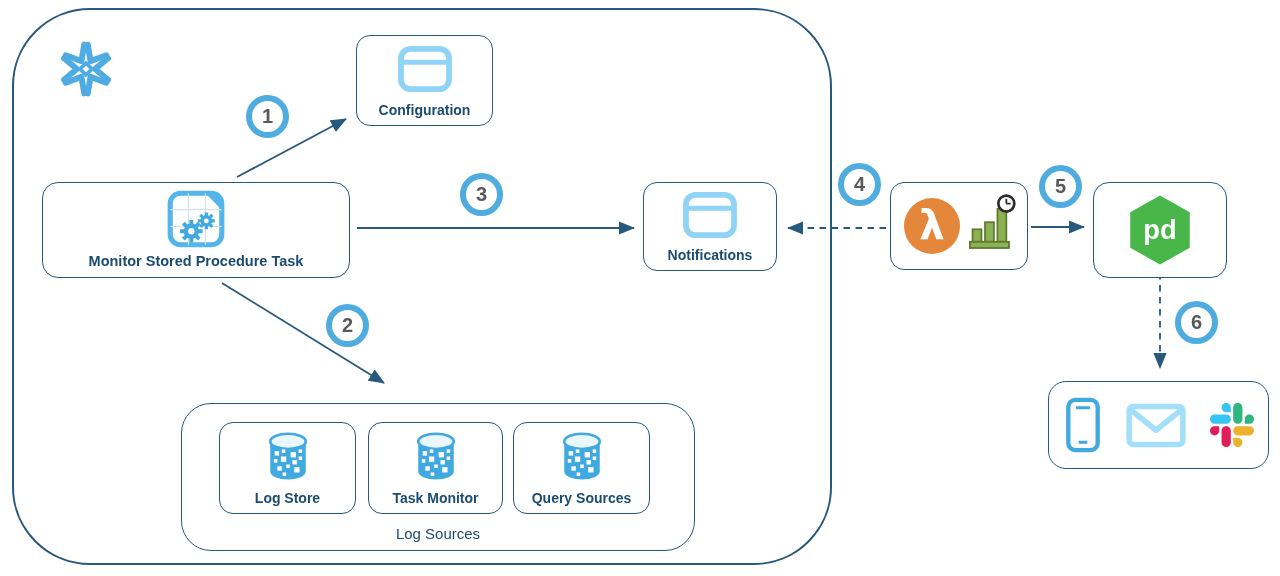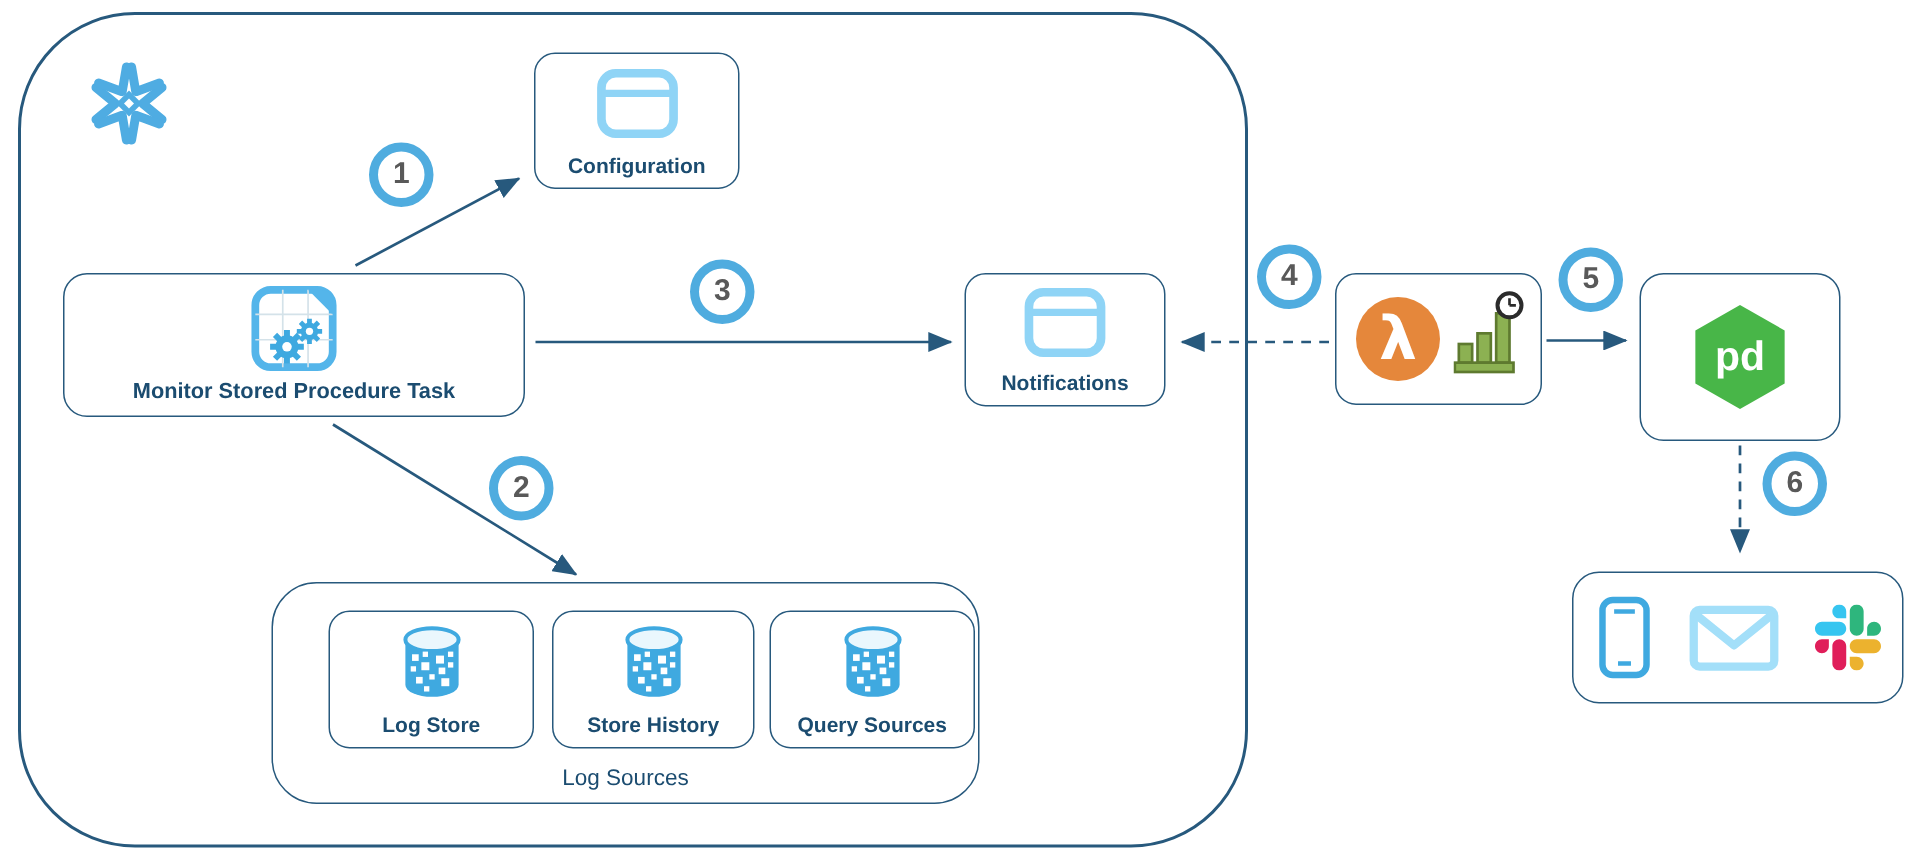--- a/index.html
+++ b/index.html
@@ -92,21 +92,21 @@
   <div class="node" style="left:643px;top:182px;width:134px;height:89px;">
     <div class="icon-row">
       <svg width="58" height="50" viewBox="0 0 60 52">
         <rect x="5" y="5" width="50" height="42" rx="10" fill="#fff" stroke="#8FD4F6" stroke-width="6"></rect>
         <line x1="5" y1="19" x2="55" y2="19" stroke="#8FD4F6" stroke-width="5"></line>
       </svg>
     </div>
     <div class="node-label">Notifications</div>
   </div>
 
-  <div class="group" style="left:181px;top:388px;width:472px;height:148px;">
+  <div class="group" style="left:181px;top:403px;width:514px;height:148px;">
     <div class="node" style="left:37px;top:18px;width:137px;height:92px;">
       <div class="icon-row">
         <svg width="50" height="55" viewBox="0 0 56 62">
           <path d="M8 14 v34 a20 9 0 0 0 40 0 v-34 Z" fill="#3FA9E0"></path>
           <ellipse cx="28" cy="14" rx="20" ry="8.6" fill="#EAF7FD" stroke="#3FA9E0" stroke-width="3"></ellipse>
           <g fill="#fff">
             <rect x="13" y="25" width="5" height="5"></rect>
               <rect x="21" y="23" width="4" height="4"></rect>
             <rect x="31" y="26" width="6" height="6"></rect>
               <rect x="40" y="23" width="4" height="4"></rect>
@@ -137,21 +137,21 @@
               <rect x="20" y="31" width="6" height="6"></rect>
             <rect x="33" y="35" width="5" height="5"></rect>
               <rect x="40" y="31" width="4" height="4"></rect>
             <rect x="16" y="42" width="5" height="5"></rect>
               <rect x="26" y="40" width="4" height="4"></rect>
             <rect x="35" y="43" width="6" height="6"></rect>
               <rect x="22" y="49" width="4" height="4"></rect>
           </g>
         </svg>
       </div>
-      <div class="node-label">Store History</div>
+      <div class="node-label">Task Monitor</div>
     </div>
     <div class="node" style="left:331px;top:18px;width:137px;height:92px;">
       <div class="icon-row">
         <svg width="50" height="55" viewBox="0 0 56 62">
           <path d="M8 14 v34 a20 9 0 0 0 40 0 v-34 Z" fill="#3FA9E0"></path>
           <ellipse cx="28" cy="14" rx="20" ry="8.6" fill="#EAF7FD" stroke="#3FA9E0" stroke-width="3"></ellipse>
           <g fill="#fff">
             <rect x="13" y="25" width="5" height="5"></rect>
               <rect x="21" y="23" width="4" height="4"></rect>
             <rect x="31" y="26" width="6" height="6"></rect>
@@ -184,21 +184,21 @@
           <rect x="18" y="32" width="10" height="22"></rect>
           <rect x="32" y="17" width="10" height="37"></rect>
           <rect x="1" y="54" width="44" height="7"></rect>
         </g>
         <circle cx="42" cy="11" r="9" fill="#fff" stroke="#2B2B2B" stroke-width="3"></circle>
         <path d="M42 11 V5.6 M42 11 H46.8" stroke="#2B2B2B" stroke-width="2" fill="none"></path>
       </svg>
     </div>
   </div>
 
-  <div class="node" style="left:1093px;top:182px;width:134px;height:112px;justify-content:center;border-radius:16px;">
+  <div class="node" style="left:1093px;top:182px;width:134px;height:96px;justify-content:center;border-radius:16px;">
     <svg width="70" height="74" viewBox="0 0 84 92">
       <polygon points="42,3 79,24 79,68 42,89 5,68 5,24" fill="#48B648"></polygon>
       <text x="42" y="57" text-anchor="middle" font-size="34" font-weight="bold" font-family="Liberation Sans, sans-serif" class="hex-label">pd</text>
     </svg>
   </div>
 
   <div class="node" style="left:1048px;top:381px;width:221px;height:88px;justify-content:center;border-radius:18px;">
     <div class="icon-row" style="gap:24px;flex:0 1 auto;">
       <svg width="38" height="56" viewBox="0 0 44 64">
         <rect x="5" y="3" width="34" height="58" rx="8" fill="#fff" stroke="#3FA9E0" stroke-width="5"></rect>

